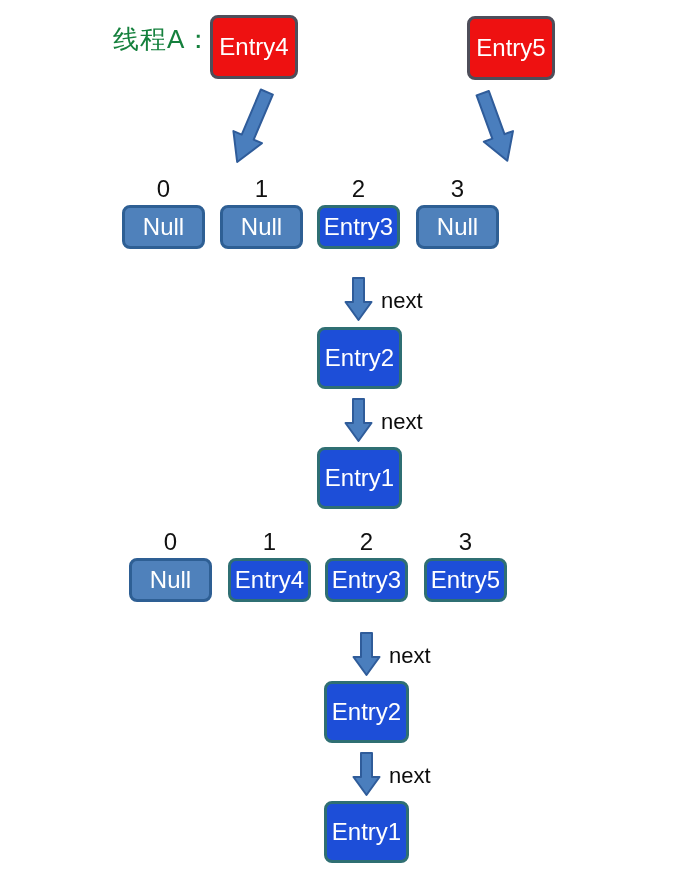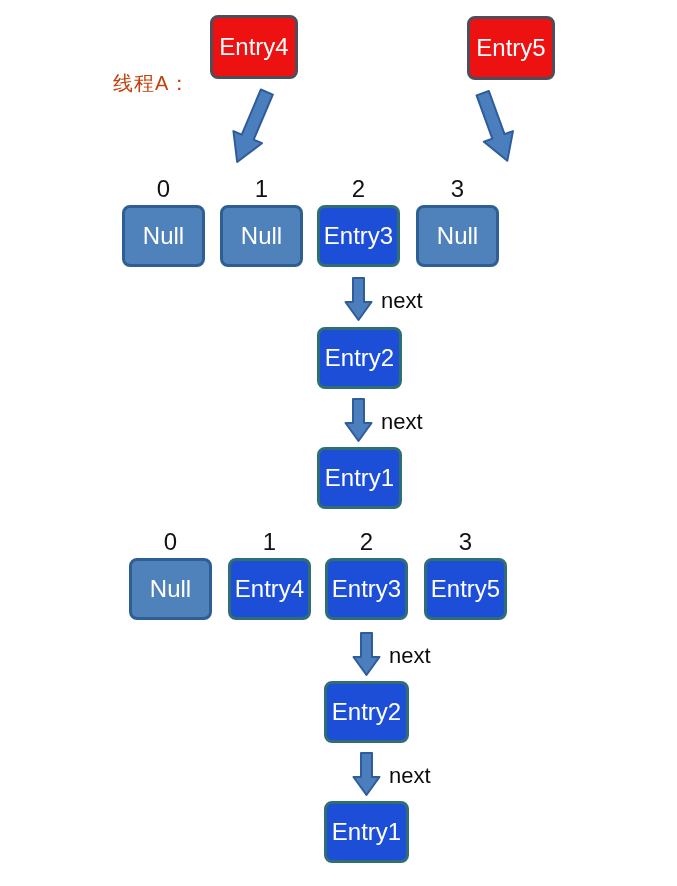--- a/index.html
+++ b/index.html
@@ -5,25 +5,24 @@
   html,body{margin:0;padding:0;background:#ffffff;}
   .canvas{
     position:relative;
     width:677px;height:886px;
     background:#ffffff;
     font-family:"Liberation Sans","DejaVu Sans",sans-serif;
     overflow:hidden;
   }
   .abs{position:absolute;}
   .thread-label{
-    font-size:20px;
-    color:#c2410c;
+    font-size:26px;
+    color:#15803d;
     letter-spacing:1px;
     white-space:nowrap;
-    margin-top:48px;
   }
   .box{
     box-sizing:border-box;
     display:flex;align-items:center;justify-content:center;
     color:#ffffff;
     font-size:24px;
     border:3px solid transparent;
     border-radius:8px;
     text-align:center;
   }
@@ -44,21 +43,21 @@
     position:absolute;
     width:83px;
     text-align:center;
   }
   .bucket .idx{
     font-size:24px;
     color:#111111;
     height:30px;
     line-height:28px;
   }
-  .bucket .box{width:83px;height:62px;}
+  .bucket .box{width:83px;height:44px;}
   .chain-node{width:85px;height:62px;}
   .next-label{
     font-size:22px;
     color:#0d0d0d;
   }
   svg.arrow{display:block;overflow:visible;}
 </style>
 </head>
 <body>
 

